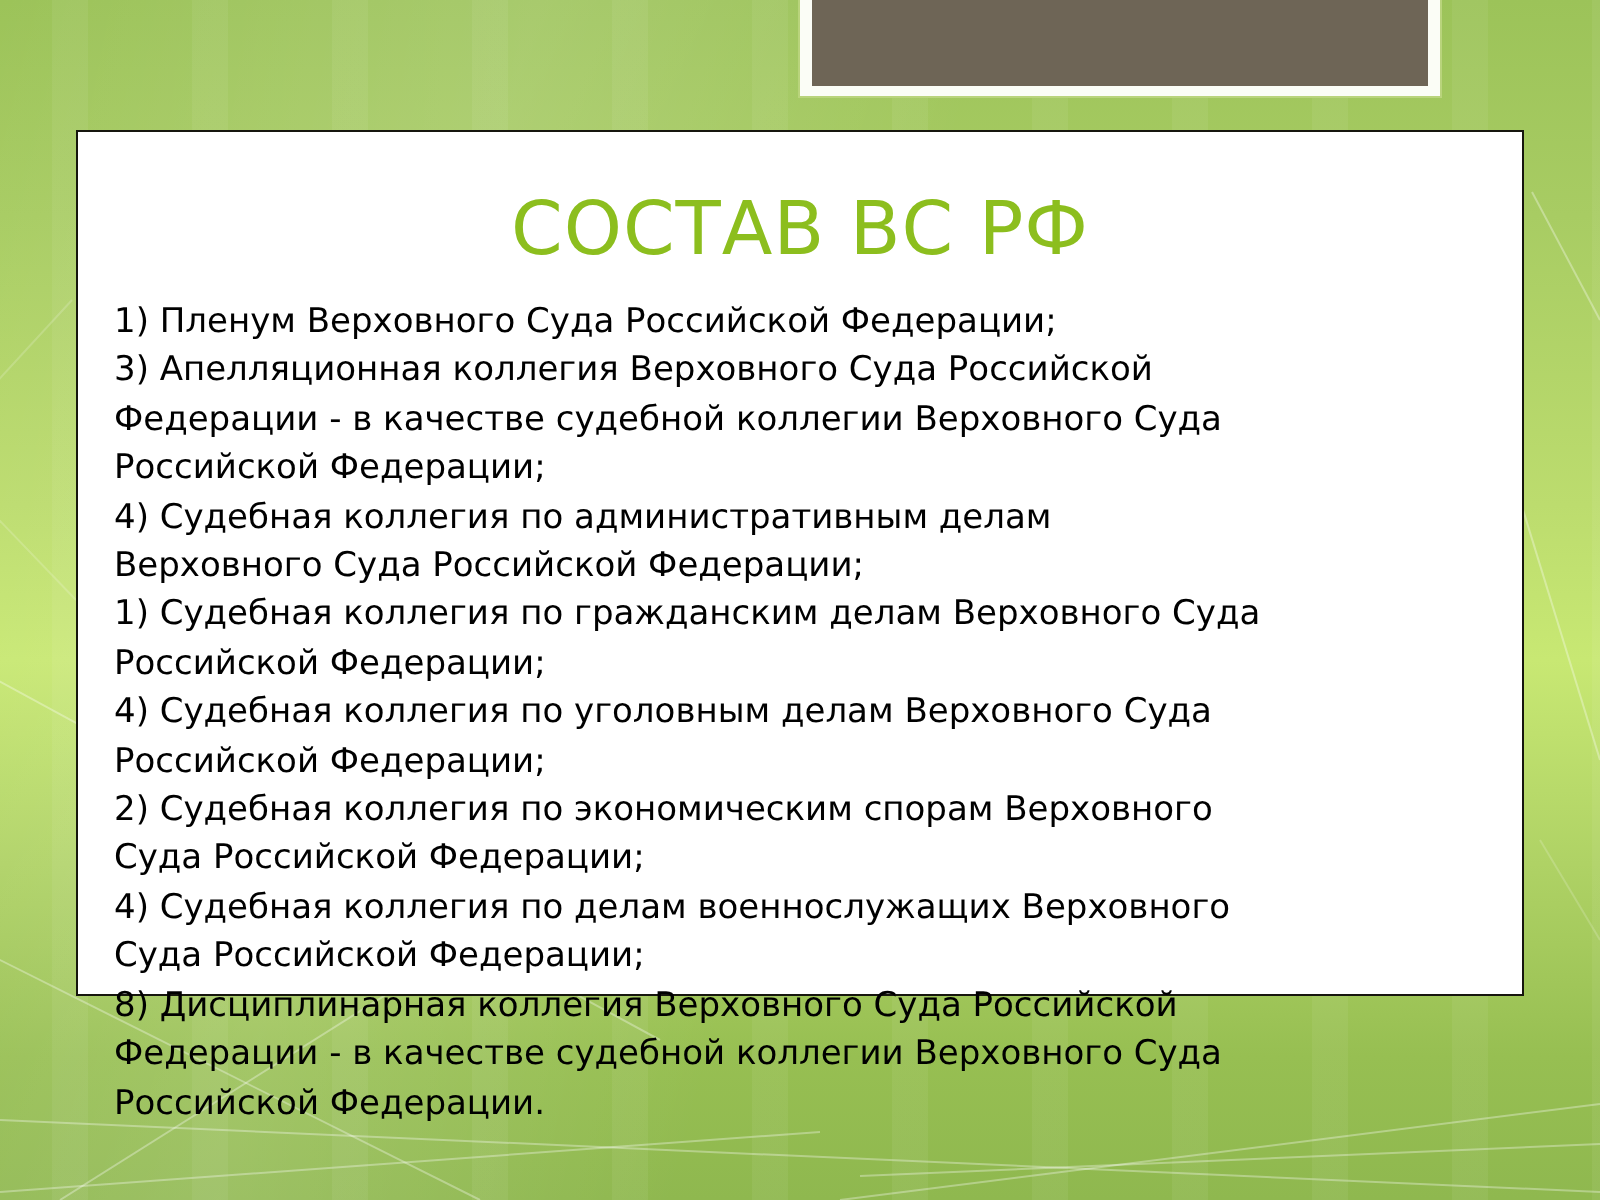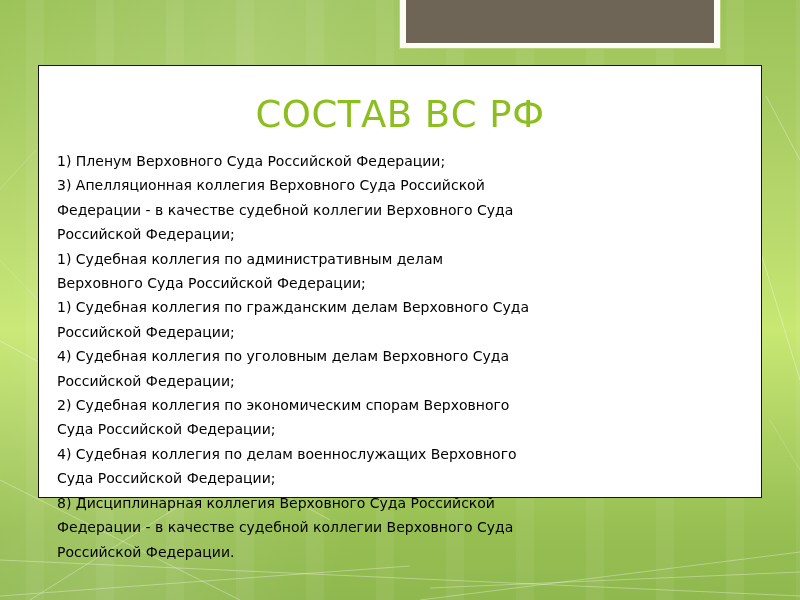--- a/index.html
+++ b/index.html
@@ -96,21 +96,21 @@
 
   .body-list {
     margin: 0;
     padding: 14px 14px 0 18px;
     list-style: none;
   }
 
   .body-line {
     margin: 0;
     font-family: "DejaVu Sans", sans-serif;
-    font-size: 14px;
+    font-size: 17px;
     line-height: 24.4px;
     color: #000000;
     white-space: pre-wrap;
     text-indent: 0;
   }
 </style>
 </head>
 <body>
 
 <div class="slide">
@@ -143,21 +143,21 @@
   </div>
 
   <div class="card">
     <h1 class="title">СОСТАВ ВС РФ</h1>
 
     <div class="body-list">
       <p class="body-line">1) Пленум Верховного Суда Российской Федерации;</p>
       <p class="body-line">3) Апелляционная коллегия Верховного Суда Российской
 Федерации - в качестве судебной коллегии Верховного Суда
 Российской Федерации;</p>
-      <p class="body-line">1) Судебная коллегия по административным делам
+      <p class="body-line">4) Судебная коллегия по административным делам
 Верховного Суда Российской Федерации;</p>
       <p class="body-line">1) Судебная коллегия по гражданским делам Верховного Суда
 Российской Федерации;</p>
       <p class="body-line">4) Судебная коллегия по уголовным делам Верховного Суда
 Российской Федерации;</p>
       <p class="body-line">2) Судебная коллегия по экономическим спорам Верховного
 Суда Российской Федерации;</p>
       <p class="body-line">4) Судебная коллегия по делам военнослужащих Верховного
 Суда Российской Федерации;</p>
       <p class="body-line">8) Дисциплинарная коллегия Верховного Суда Российской

